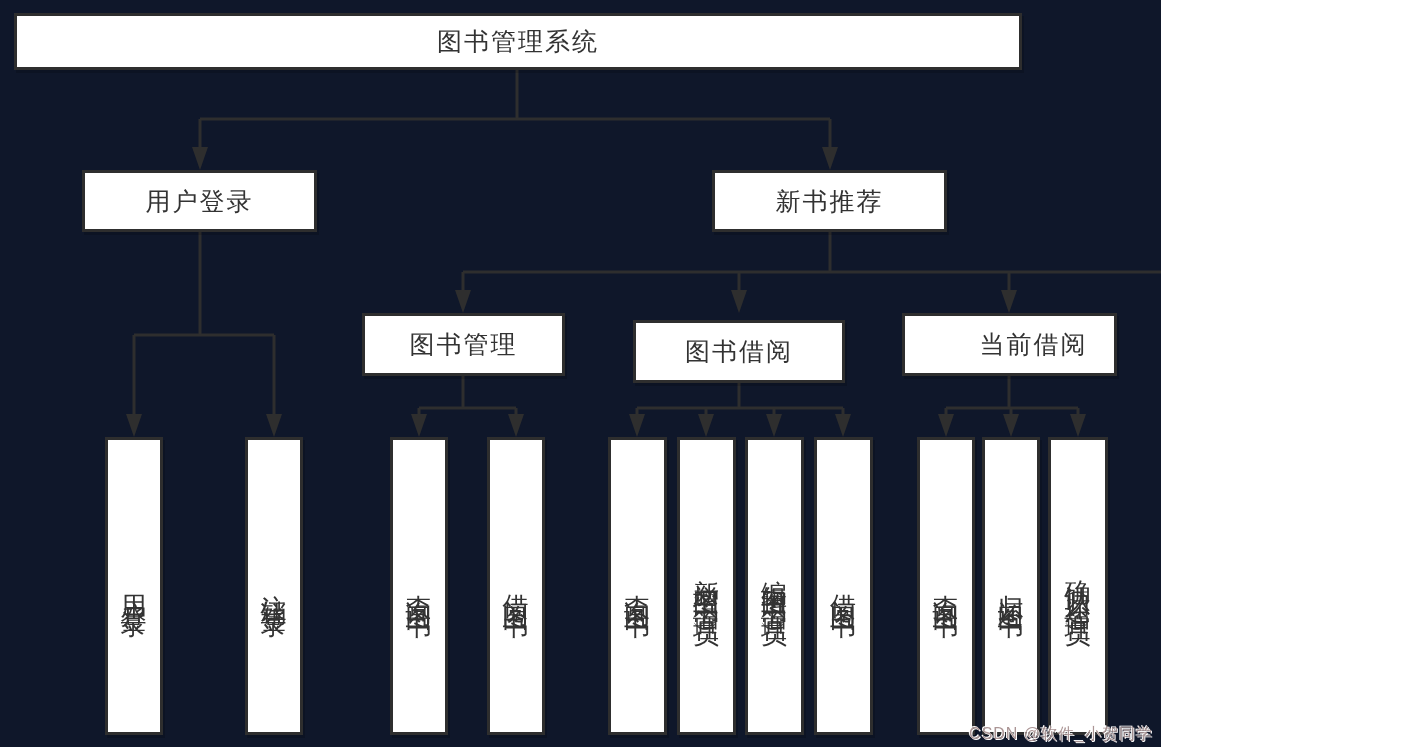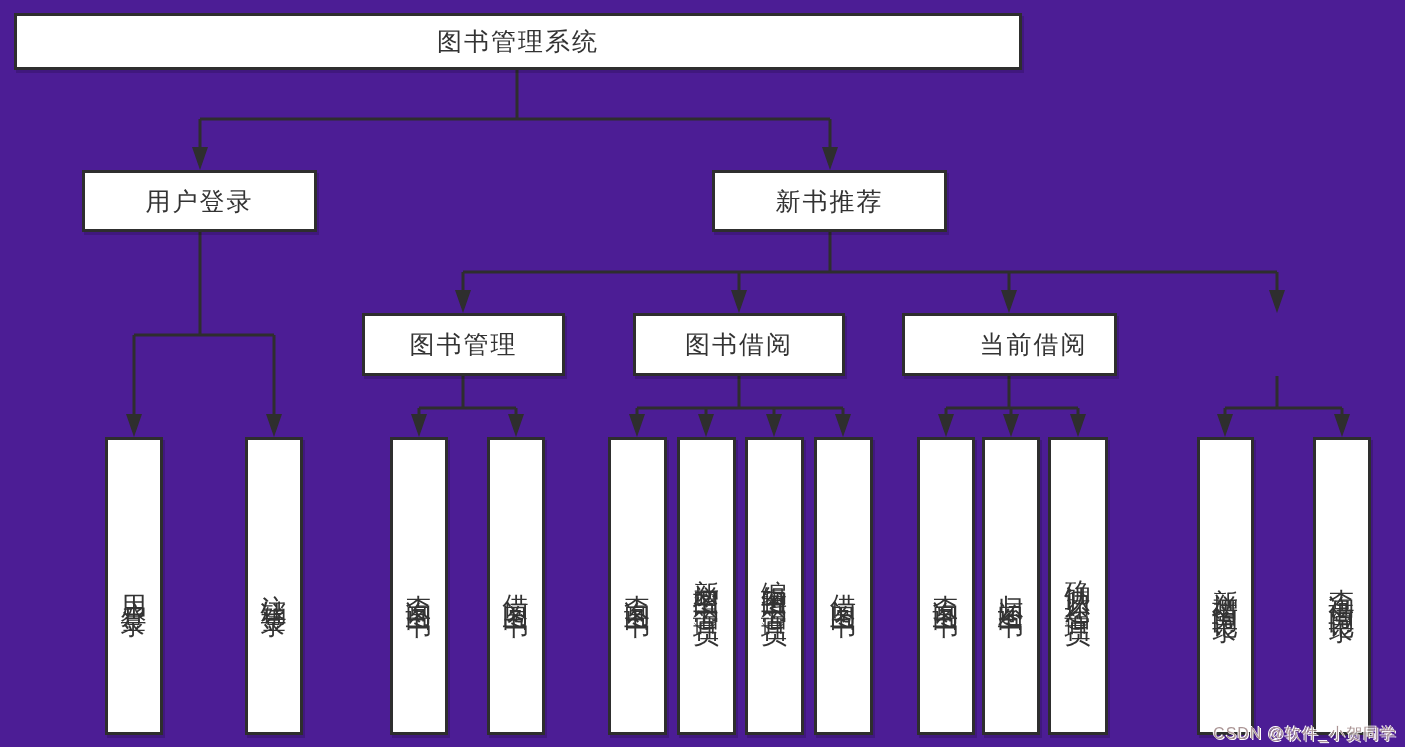--- a/index.html
+++ b/index.html
@@ -1,17 +1,17 @@
 <!DOCTYPE html>
 <html><head>
 <meta charset="utf-8">
 <style>
   html,body{margin:0;padding:0;background:#ffffff;}
   .canvas{
-    position:relative;width:1405px;height:747px;background:#4c1d95;overflow:hidden;
+    position:relative;width:1161px;height:747px;background:#0f172a;overflow:hidden;
     font-family:"Liberation Sans","DejaVu Sans",sans-serif;color:#333333;
   }
   .lines{position:absolute;left:0;top:0;width:1405px;height:747px;}
   .lines path{stroke:#2e2e2e;stroke-width:3;fill:none;}
   .lines polygon{fill:#2e2e2e;stroke:none;}
   .node{
     position:absolute;box-sizing:border-box;border:3px solid #2e2e2e;background:#ffffff;
     display:flex;align-items:center;justify-content:center;
     box-shadow:2px 3px 0 rgba(0,0,0,0.15);
   }
@@ -66,21 +66,21 @@
     <polygon points="1217,414 1233,414 1225,437"></polygon>
     <polygon points="1334,414 1350,414 1342,437"></polygon>
   </svg>
 
   <div class="node hnode" style="left:14px;top:13px;width:1008px;height:57px;">图书管理系统</div>
 
   <div class="node hnode" style="left:82px;top:170px;width:235px;height:62px;">用户登录</div>
   <div class="node hnode" style="left:712px;top:170px;width:235px;height:62px;">新书推荐</div>
 
   <div class="node hnode" style="left:362px;top:313px;width:203px;height:63px;">图书管理</div>
-  <div class="node hnode" style="left:633px;top:313px;width:212px;height:63px;">图书借阅</div>
+  <div class="node hnode" style="left:633px;top:320px;width:212px;height:63px;">图书借阅</div>
   <div class="node hnode" style="left:902px;top:313px;width:215px;height:63px;padding-left:48px;">当前借阅</div>
 
   <div class="node vnode" style="left:105px;top:437px;width:58px;height:298px;">
     <span class="vtext">用户登录</span>
   </div>
   <div class="node vnode" style="left:245px;top:437px;width:58px;height:298px;">
     <span class="vtext">注销登录</span>
   </div>
 
   <div class="node vnode" style="left:390px;top:437px;width:58px;height:298px;">

